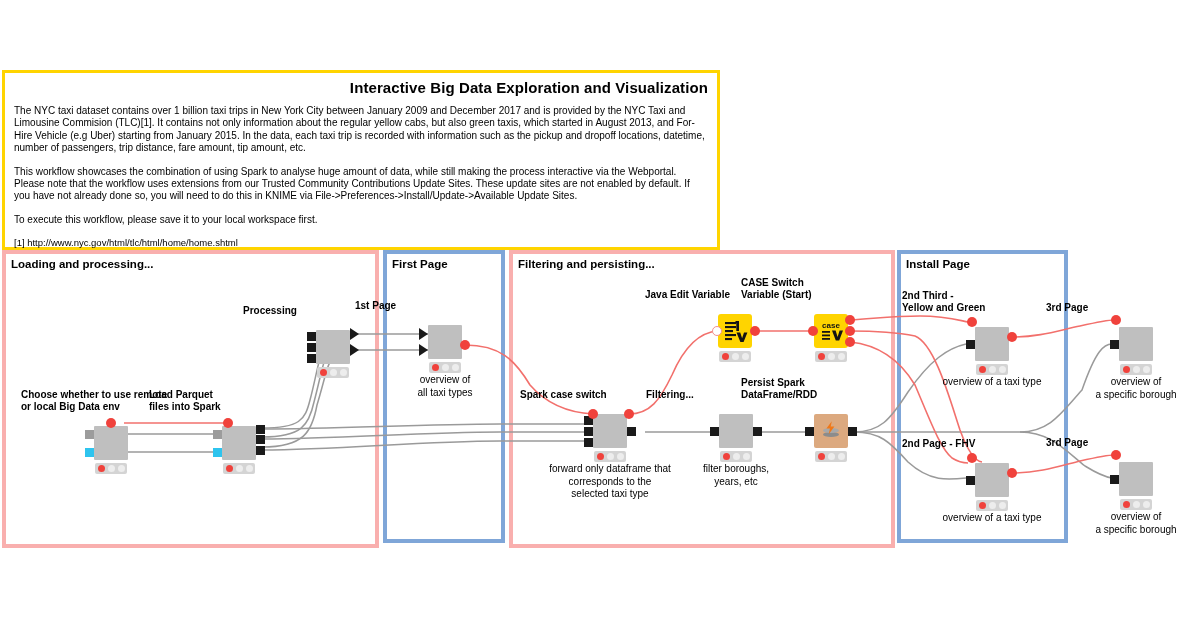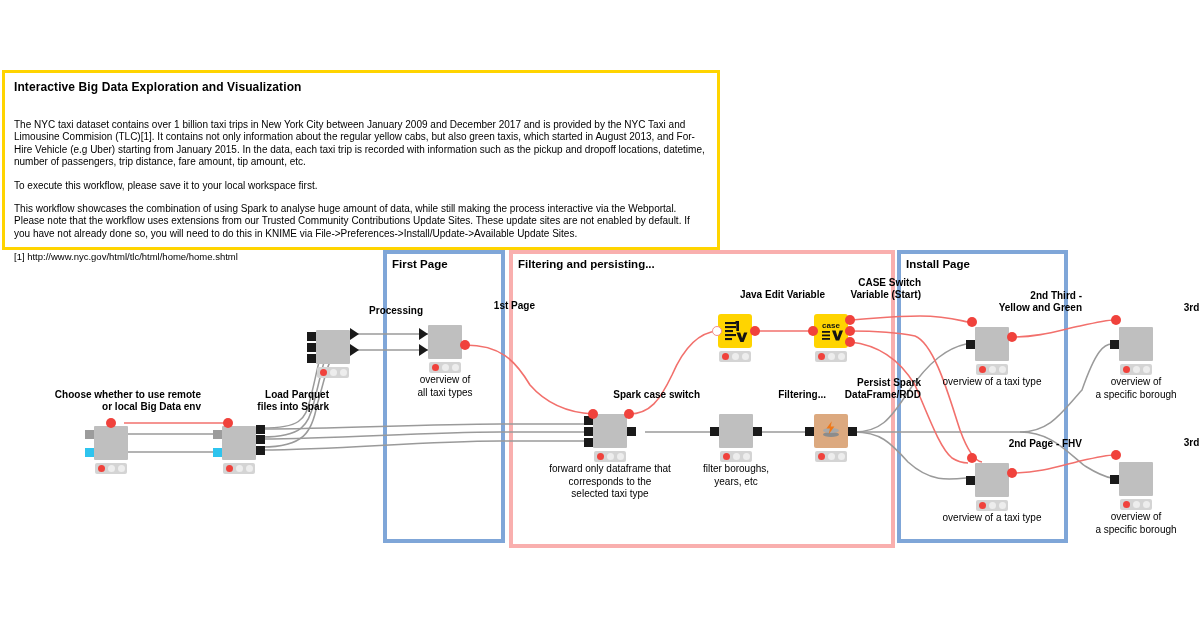--- a/index.html
+++ b/index.html
@@ -26,26 +26,27 @@
     left: 2px;
     top: 70px;
     width: 718px;
     height: 180px;
     border: 3px solid #FFD400;
     background: #ffffff;
     box-sizing: border-box;
     padding: 8px 9px 0 9px;
   }
   #desc-title {
-    font-size: 12px;
+    font-size: 15px;
     font-weight: bold;
     color: #000;
     letter-spacing: 0.1px;
-    margin: 0 0 25px 0;
+    margin: 0 0 11px 0;
     line-height: 13px;
+    text-align: right;
   }
   .desc-para {
     font-size: 10px;
     line-height: 12.4px;
     color: #000;
     margin: 0 0 11px 0;
     max-width: 700px;
   }
   #desc-ref {
     font-size: 9.5px;
@@ -96,21 +97,21 @@
     border-radius: 1px;
   }
   .node-body.yellow { background: #FFD400; border-radius: 3px; }
   .node-body.tan    { background: #DCA97F; border-radius: 2px; }
 
   .node-label {
     position: absolute;
     left: -90px;
     top: -42px;
     width: 180px;
-    text-align: right;
+    text-align: left;
     font-size: 10px;
     font-weight: bold;
     line-height: 12px;
     color: #000;
     white-space: pre-line;
   }
   .node-label.two { top: -54px; }
 
   .node-sub {
     position: absolute;
@@ -191,26 +192,29 @@
   }
 </style>
 </head>
 <body>
 
 <div id="canvas">
 
   <div id="desc-annotation">
     <div id="desc-title">Interactive Big Data Exploration and Visualization</div>
     <p class="desc-para">The NYC taxi dataset contains over 1 billion taxi trips in New York City between January 2009 and December 2017 and is provided by the NYC Taxi and Limousine Commision (TLC)[1]. It contains not only information about the regular yellow cabs, but also green taxis, which started in August 2013, and For-Hire Vehicle (e.g Uber) starting from January 2015. In the data, each taxi trip is recorded with information such as the pickup and dropoff locations, datetime, number of passengers, trip distance, fare amount, tip amount, etc.</p>
-    <p class="desc-para">To execute this workflow, please save it to your local workspace first.</p>
     <p class="desc-para">This workflow showcases the combination of using Spark to analyse huge amount of data, while still making the process interactive via the Webportal.
 Please note that the workflow uses extensions from our Trusted Community Contributions Update Sites. These update sites are not enabled by default. If you have not already done so, you will need to do this in KNIME via File-&gt;Preferences-&gt;Install/Update-&gt;Available Update Sites.</p>
+    <p class="desc-para">To execute this workflow, please save it to your local workspace first.</p>
     <div id="desc-ref">[1] http://www.nyc.gov/html/tlc/html/home/home.shtml</div>
   </div>
 
+  <div class="wf-frame pink" style="left:2px; top:250px; width:377px; height:298px;">
+    <div class="wf-frame-title">Loading and processing...</div>
+  </div>
 
   <div class="wf-frame blue" style="left:383px; top:250px; width:122px; height:293px;">
     <div class="wf-frame-title">First Page</div>
   </div>
 
   <div class="wf-frame pink" style="left:509px; top:250px; width:386px; height:298px;">
     <div class="wf-frame-title">Filtering and persisting...</div>
   </div>
 
   <div class="wf-frame blue" style="left:897px; top:250px; width:171px; height:293px;">

